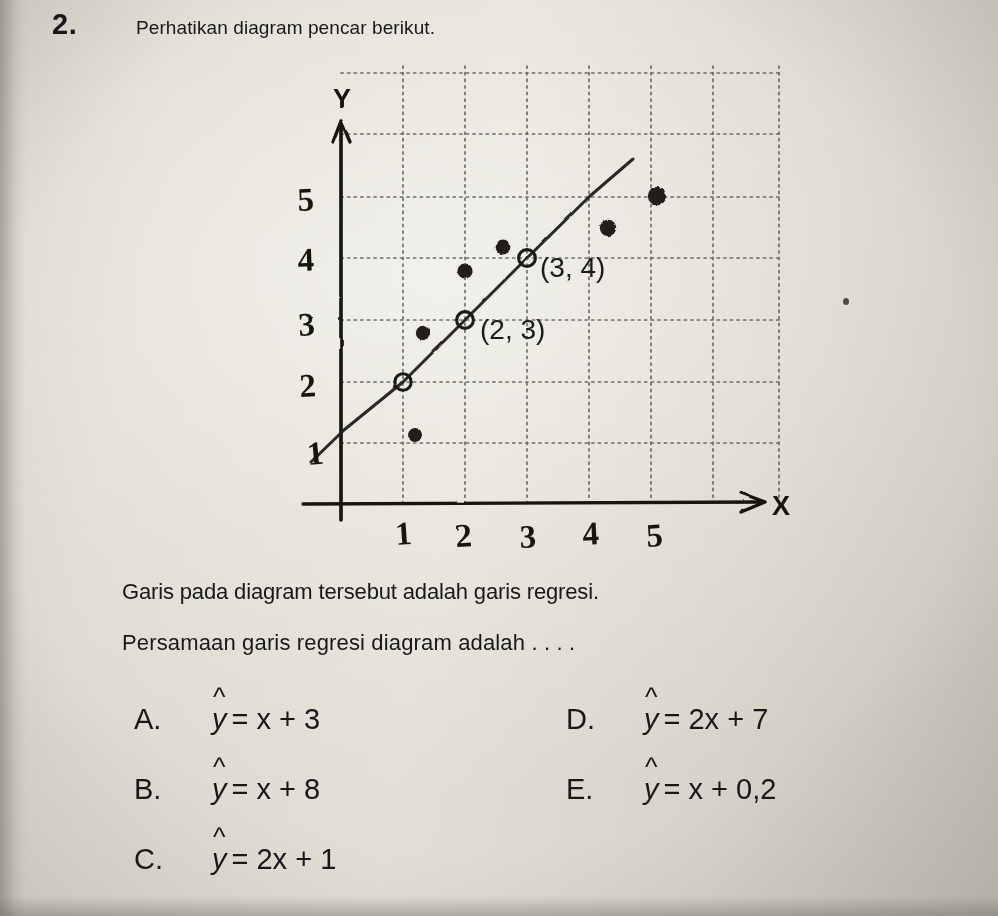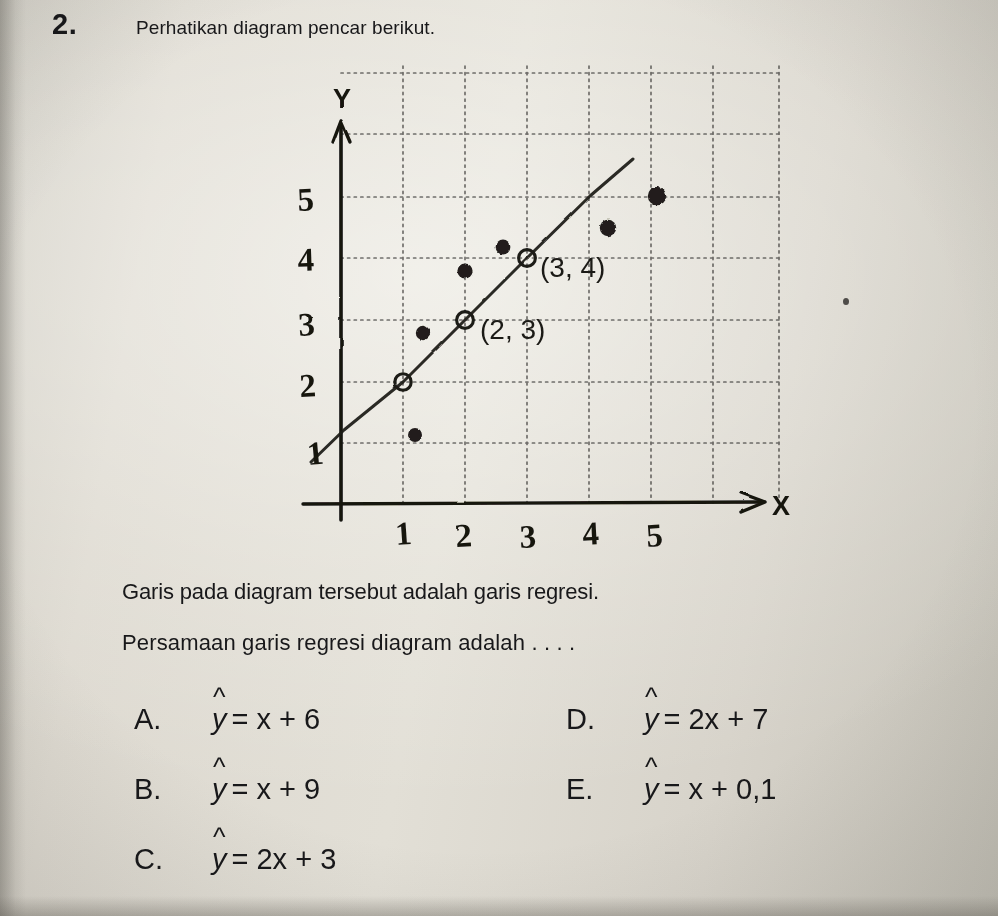--- a/index.html
+++ b/index.html
@@ -263,61 +263,61 @@
   <div class="prose" id="prose-line-2">Persamaan garis regresi diagram adalah . . . .</div>
 
   <div id="options">
 
     <div class="option" id="option-a">
       <span class="opt-letter">A.</span>
       <span class="opt-eq">
         <span class="yhat">
           <span class="hat">^</span><span>y</span>
         </span>
-        <span class="eq-rest">= x + 6</span>
+        <span class="eq-rest">= x + 3</span>
       </span>
     </div>
 
     <div class="option" id="option-b">
       <span class="opt-letter">B.</span>
       <span class="opt-eq">
         <span class="yhat">
           <span class="hat">^</span><span>y</span>
         </span>
-        <span class="eq-rest">= x + 9</span>
+        <span class="eq-rest">= x + 8</span>
       </span>
     </div>
 
     <div class="option" id="option-c">
       <span class="opt-letter">C.</span>
       <span class="opt-eq">
         <span class="yhat">
           <span class="hat">^</span><span>y</span>
         </span>
-        <span class="eq-rest">= 2x + 3</span>
+        <span class="eq-rest">= 2x + 1</span>
       </span>
     </div>
 
     <div class="option" id="option-d">
       <span class="opt-letter">D.</span>
       <span class="opt-eq">
         <span class="yhat">
           <span class="hat">^</span><span>y</span>
         </span>
         <span class="eq-rest">= 2x + 7</span>
       </span>
     </div>
 
     <div class="option" id="option-e">
       <span class="opt-letter">E.</span>
       <span class="opt-eq">
         <span class="yhat">
           <span class="hat">^</span><span>y</span>
         </span>
-        <span class="eq-rest">= x + 0,1</span>
+        <span class="eq-rest">= x + 0,2</span>
       </span>
     </div>
 
   </div>
 
   <div id="left-edge"></div>
   <div id="bottom-edge"></div>
   <div id="vignette"></div>
 </div>
 

